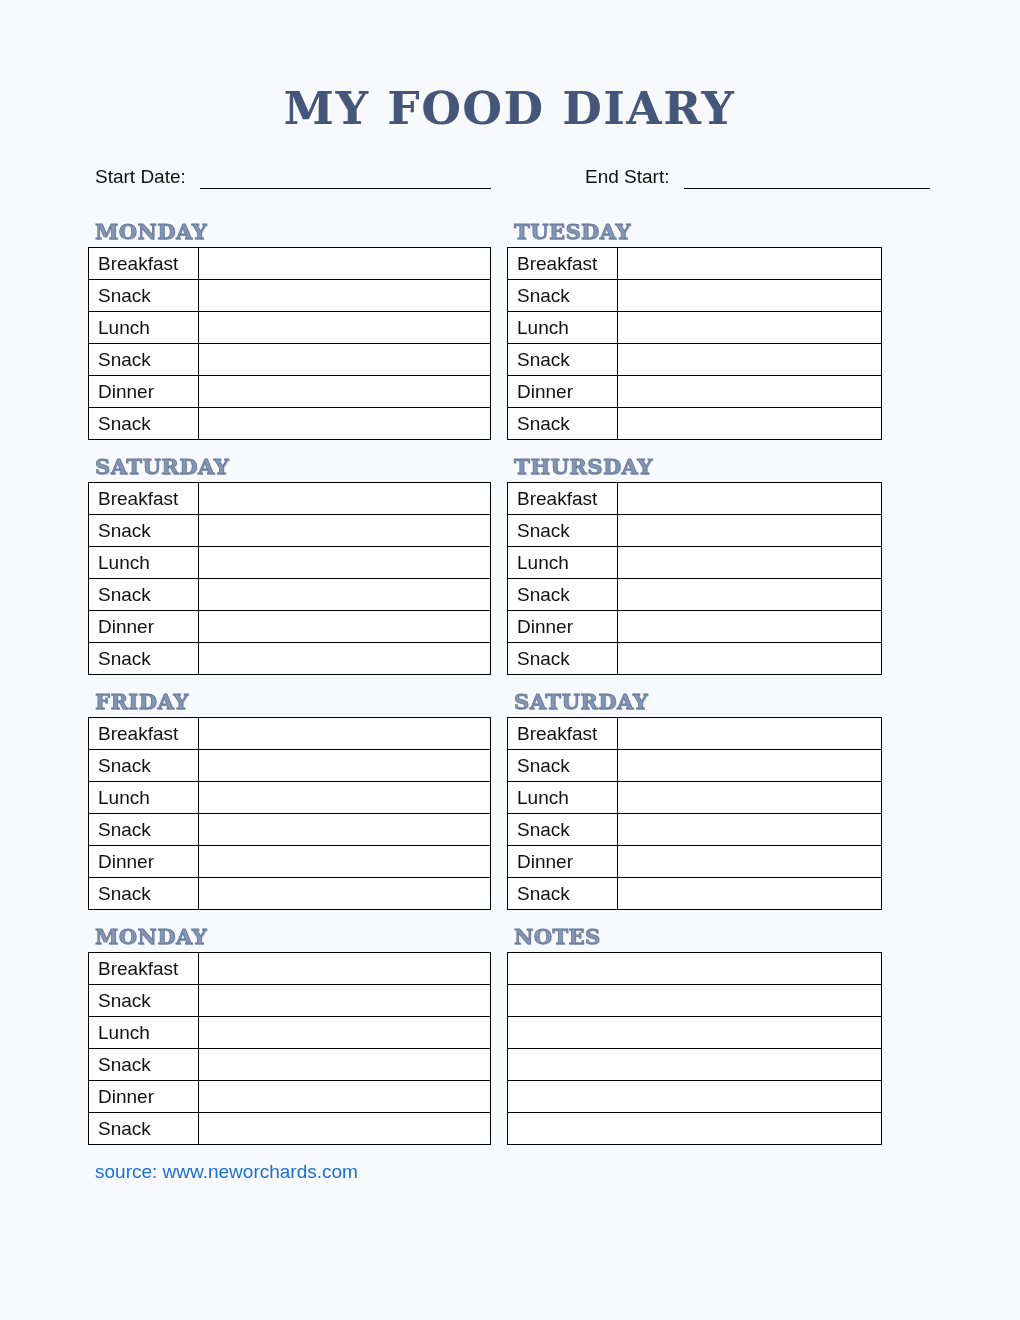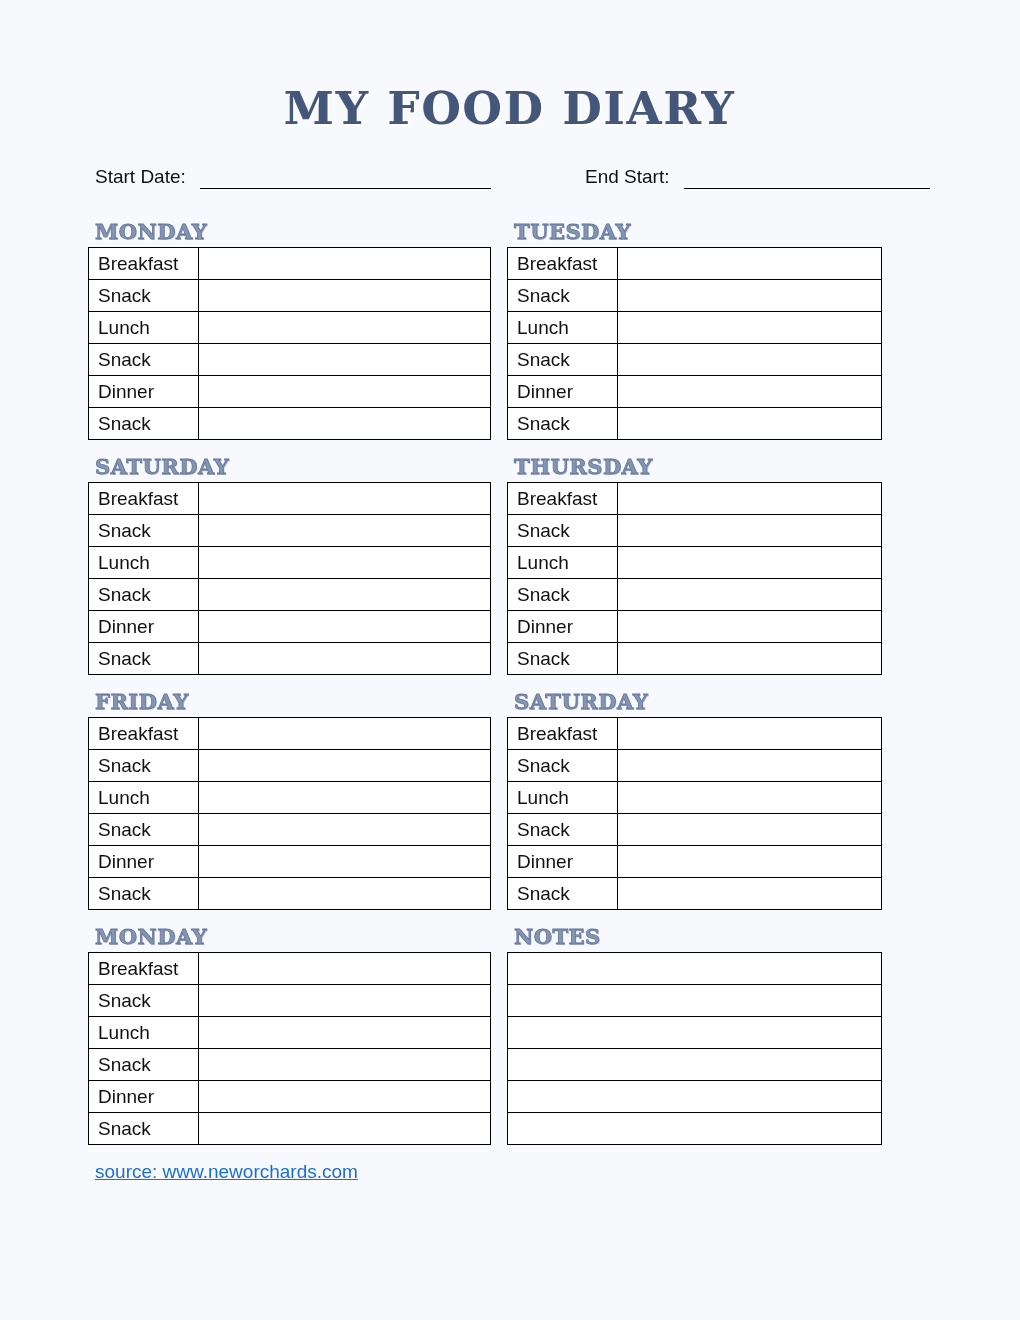--- a/index.html
+++ b/index.html
@@ -91,21 +91,20 @@
     font-size:19px;
   }
   td.entry-cell{background:var(--cell-bg);}
 
   
   .source-link{
     display:inline-block;
     margin:16px 0 0 95px;
     font-size:19px;
     color:var(--link);
-    text-decoration:underline;
     cursor:pointer;
   }
 </style>
 </head>
 <body>
 
 <div class="page">
 
   <h1 class="page-title">MY FOOD DIARY</h1>
 

